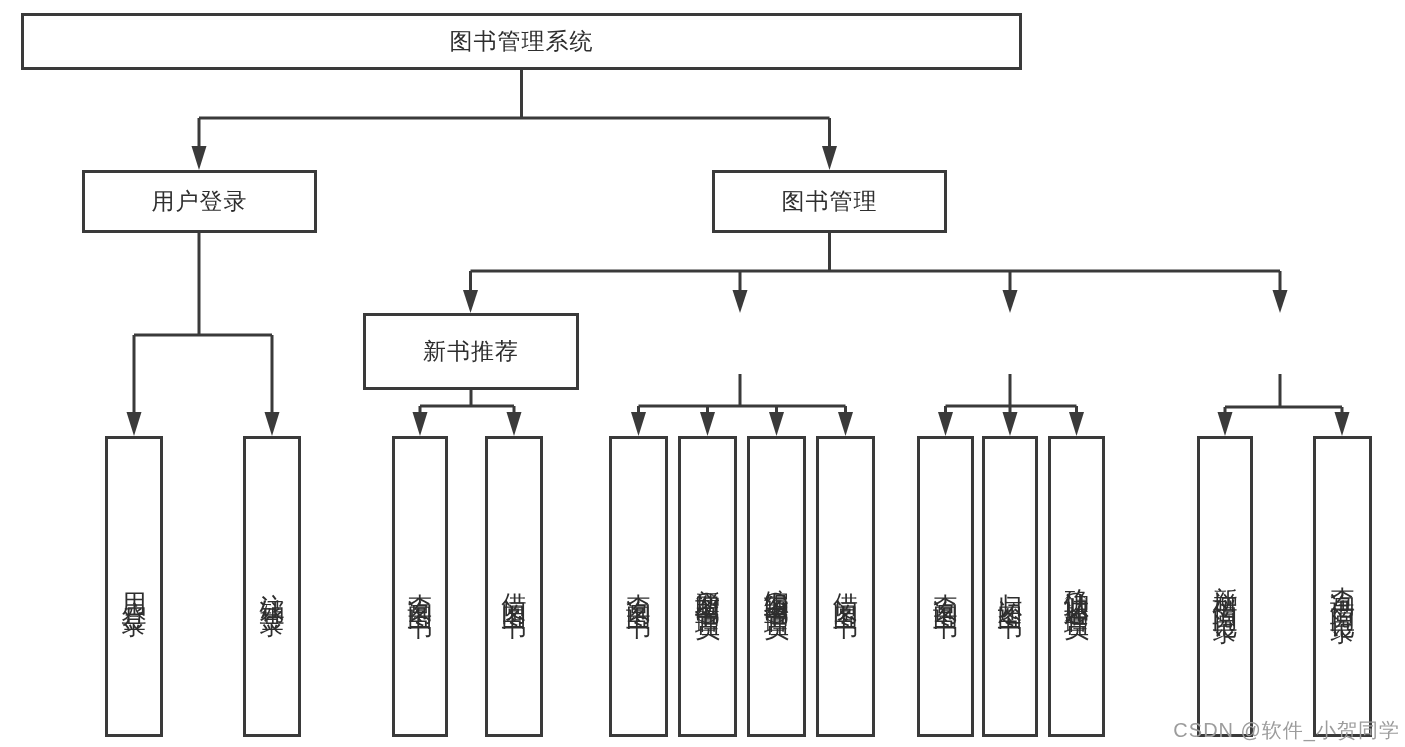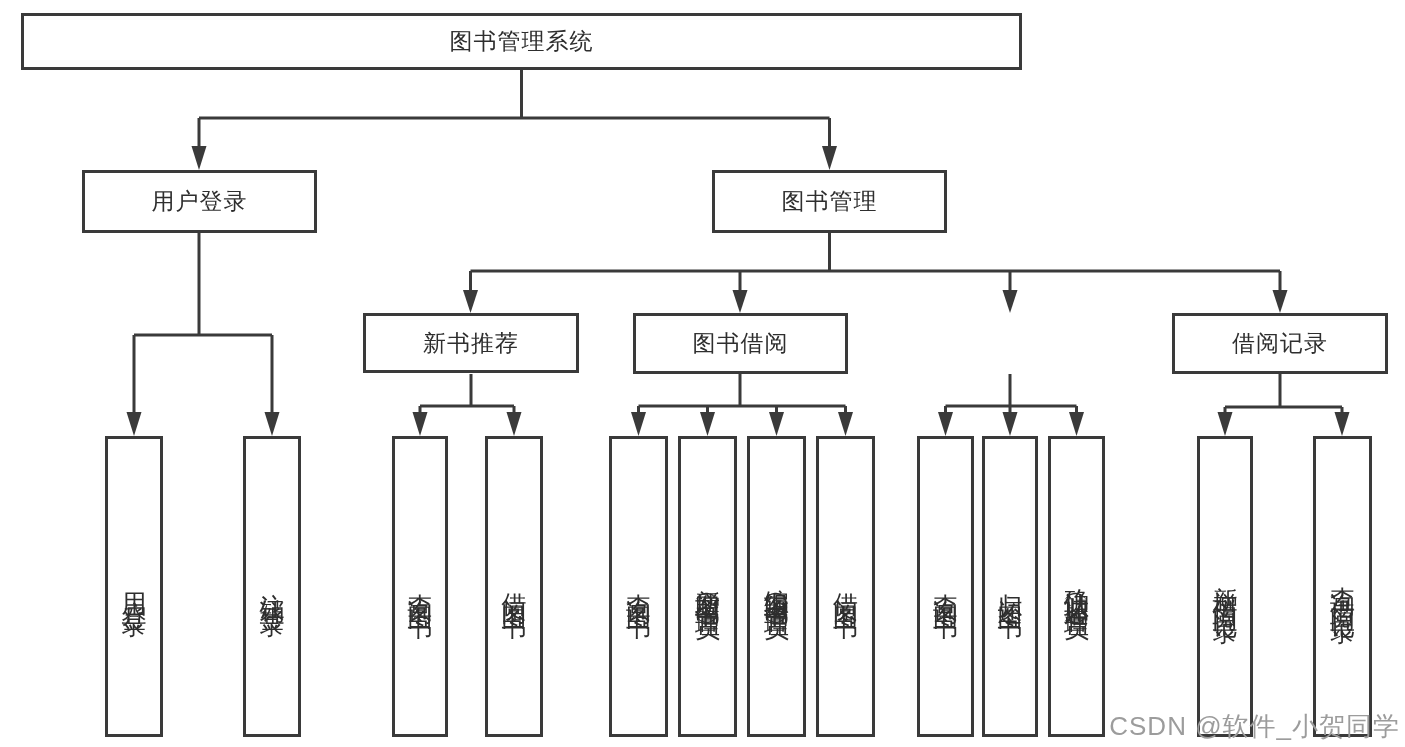--- a/index.html
+++ b/index.html
@@ -46,21 +46,21 @@
     text-orientation: mixed;
     font-size: 25px;
     letter-spacing: 7px;
     line-height: 1;
   }
   .vtext.tight { letter-spacing: 4px; }
   .watermark {
     position: absolute;
     right: 5px;
     bottom: 3px;
-    font-size: 26px;
+    font-size: 20px;
     color: #9c9c9c;
     letter-spacing: 1px;
     z-index: 5;
     white-space: nowrap;
   }
 </style>
 </head>
 <body>
 
 <div class="stage">
@@ -103,23 +103,21 @@
       <polygon points="1217.5,412 1232.5,412 1225,436"></polygon>
       <polygon points="1334.5,412 1349.5,412 1342,436"></polygon>
     </g>
   </svg>
 
   <div class="hnode" style="left:21px; top:13px; width:1001px; height:57px;">图书管理系统</div>
 
   <div class="hnode" style="left:82px; top:170px; width:235px; height:63px;">用户登录</div>
   <div class="hnode" style="left:712px; top:170px; width:235px; height:63px;font-family:Liberation Serif, serif;">图书管理</div>
 
-  <div class="hnode" style="left:363px; top:313px; width:216px; height:60px;">新书推荐</div>
-  <div class="hnode" style="left:633px; top:313px; width:215px; height:61px;">图书借阅</div>
-  <div class="hnode" style="left:1172px; top:313px; width:216px; height:61px;">借阅记录</div>
+  <div class="hnode" style="left:363px; top:313px; width:216px; height:77px;">新书推荐</div>
 
   <div class="vnode" style="left:105px; width:58px;">
     <span class="vtext">用户登录</span>
   </div>
   <div class="vnode" style="left:243px; width:58px;">
     <span class="vtext">注销登录</span>
   </div>
 
   <div class="vnode" style="left:392px; width:56px;">
     <span class="vtext">查询图书</span>

